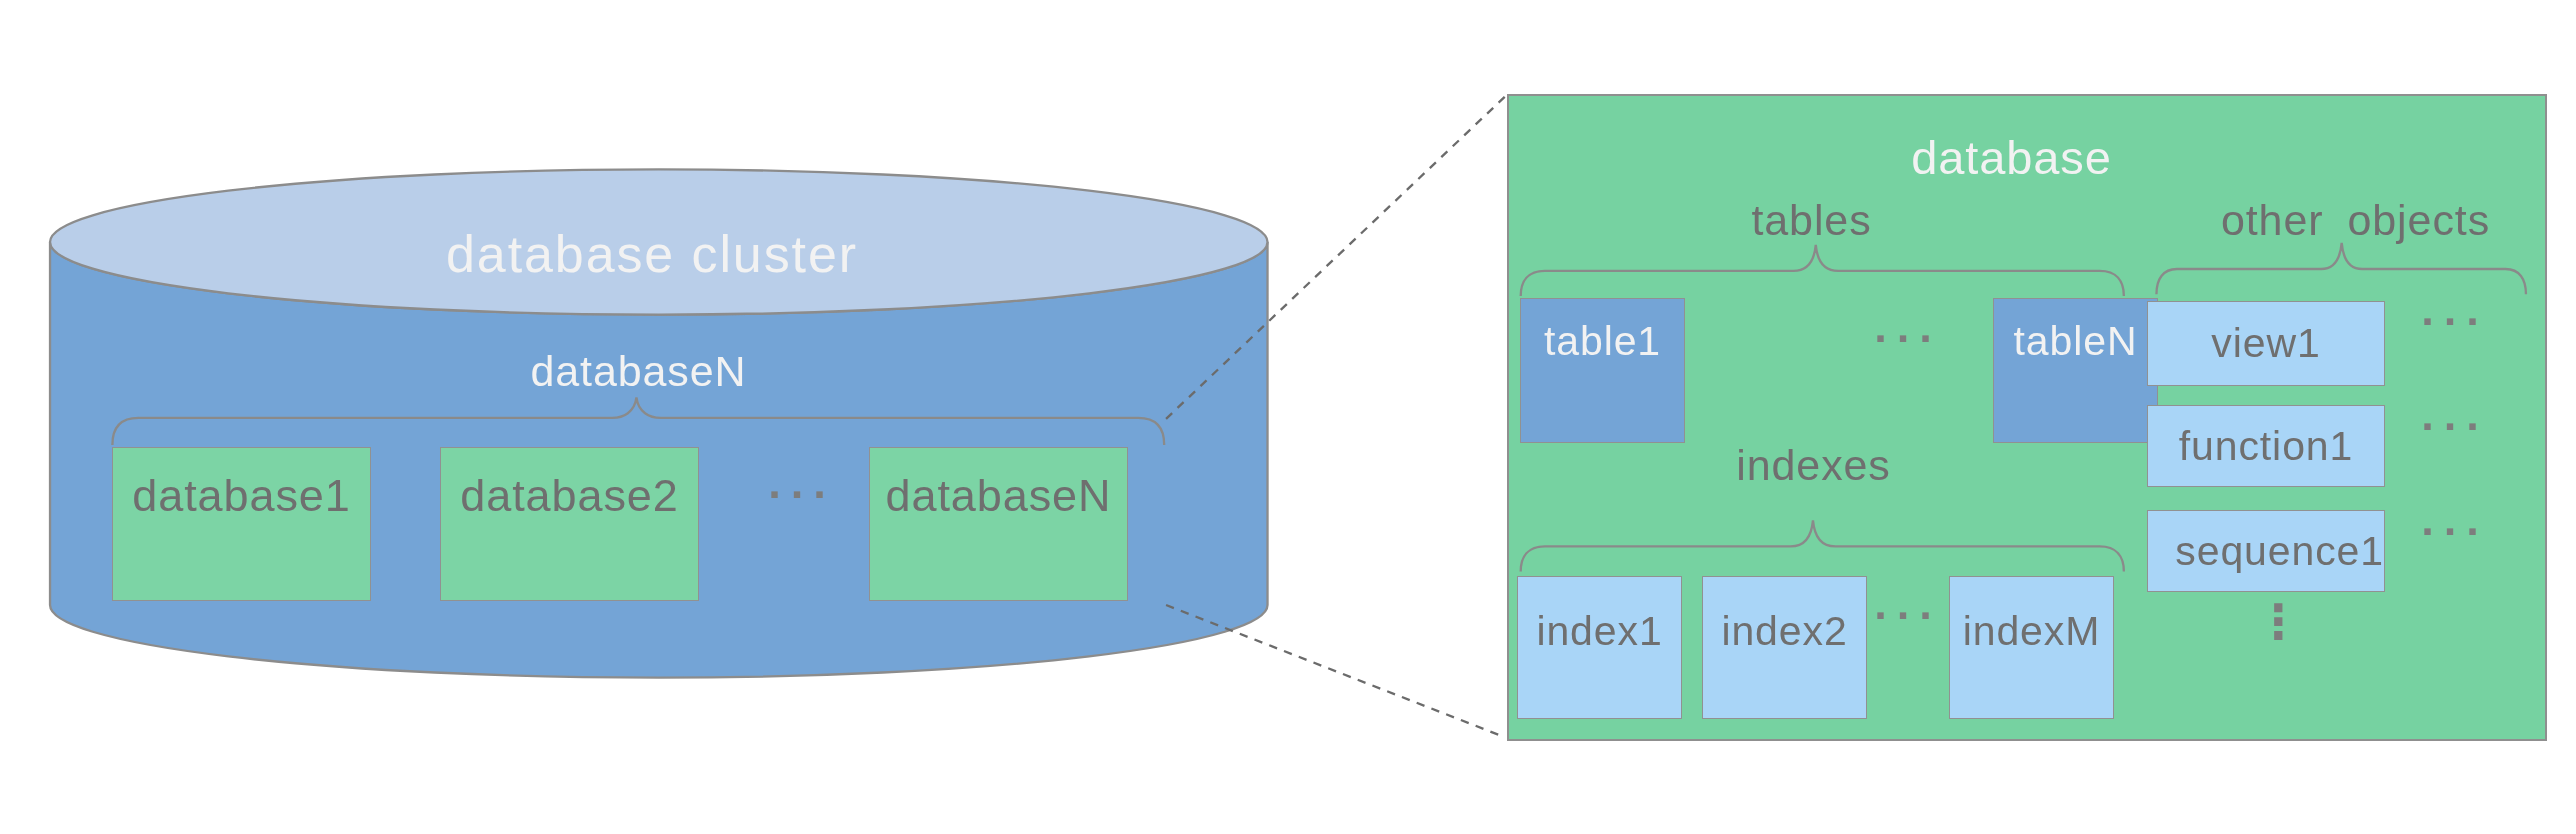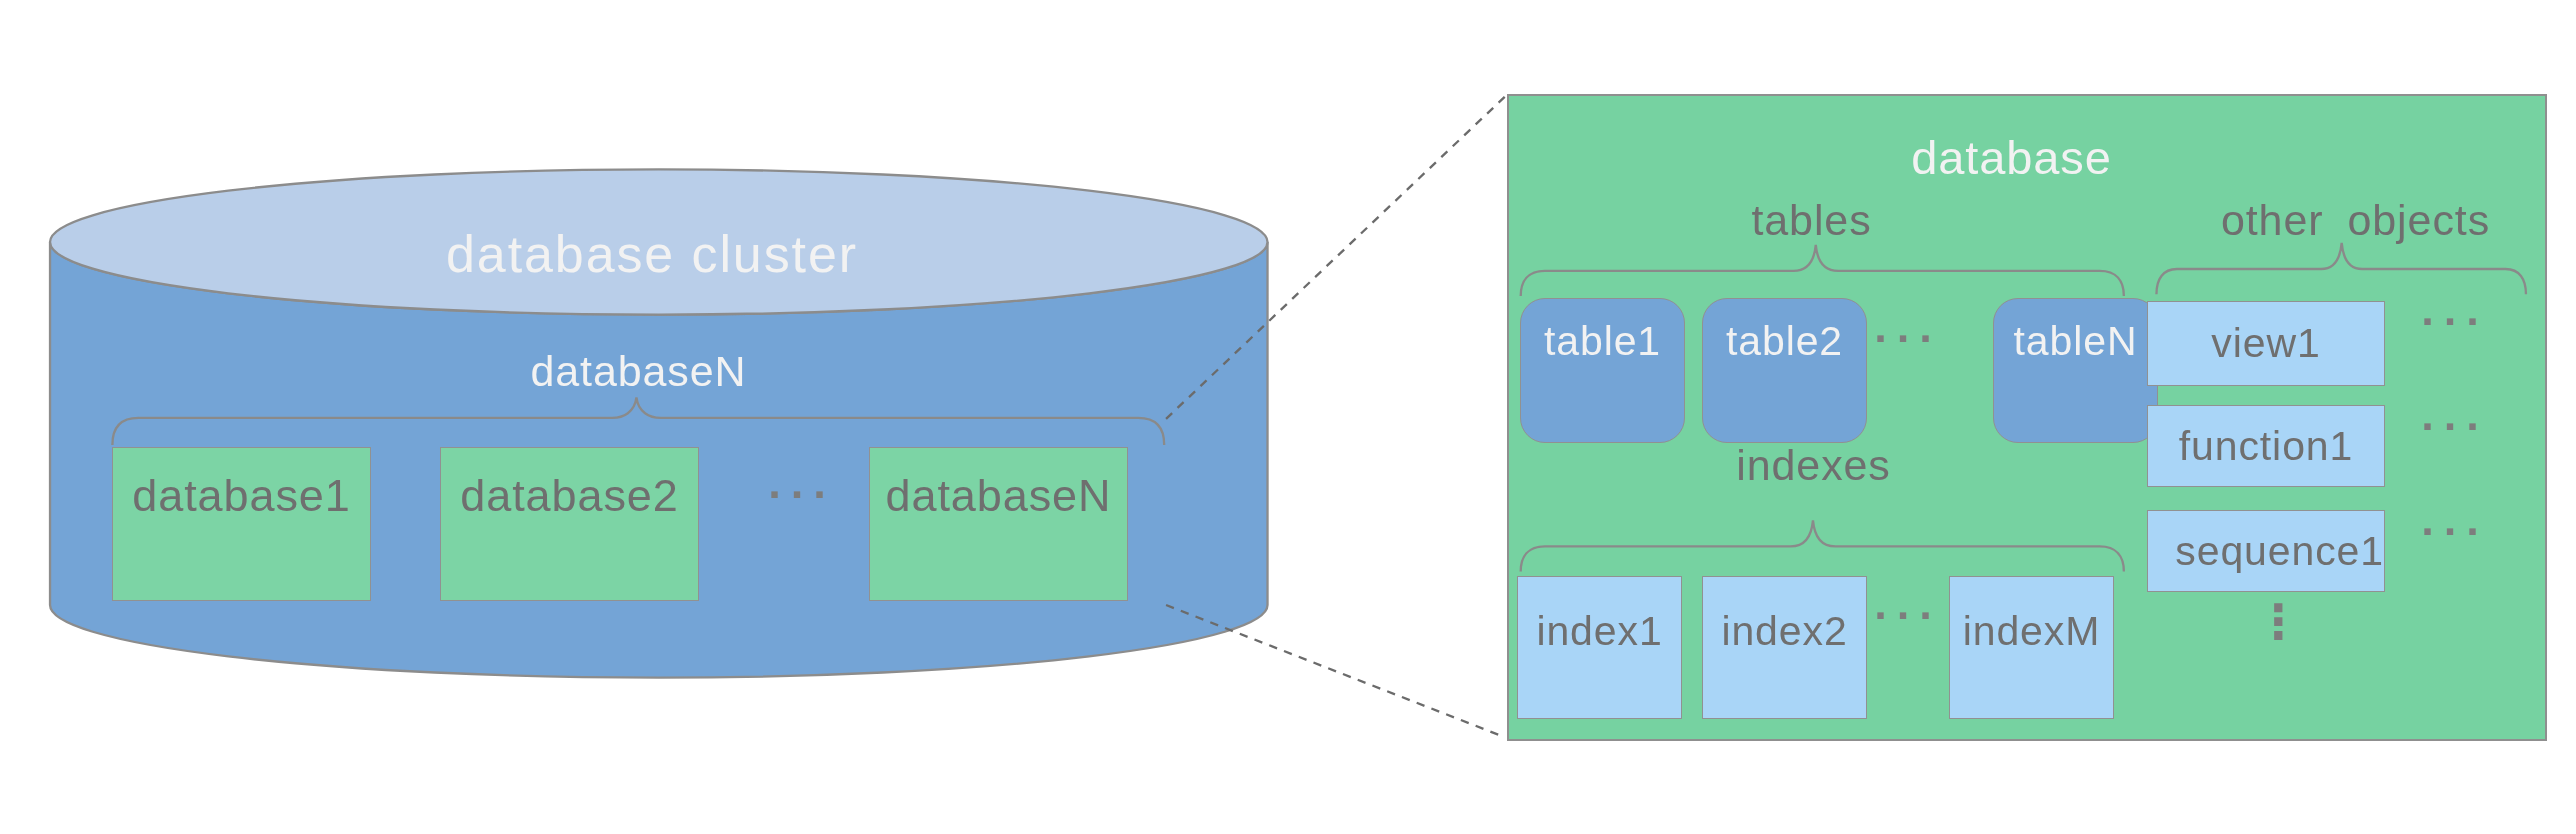--- a/index.html
+++ b/index.html
@@ -17,21 +17,21 @@
   .gray{color:#6f6f6f;}
   .cluster-title{left:326px;top:222px;width:652px;height:65px;line-height:65px;font-size:52px;letter-spacing:1.9px;font-weight:400;}
   .databases-label{left:452px;top:348px;width:373px;height:47px;line-height:47px;font-size:43px;letter-spacing:0.9px;}
   .panel-title{left:1825px;top:130px;width:373px;height:56px;line-height:56px;font-size:47px;letter-spacing:0.9px;}
   .section-label{height:47px;line-height:47px;font-size:43px;letter-spacing:0.9px;}
   .box{
     position:absolute;z-index:3;box-sizing:border-box;border:1.9px solid #919191;
     display:flex;justify-content:center;align-items:flex-start;text-align:center;
   }
   .box-green{background:#7cd4a5;color:#6f6f6f;font-size:45px;letter-spacing:0.9px;padding-top:22.4px;width:259px;height:154px;top:447px;}
-  .box-blue{background:#74a4d6;color:#f2f2f2;font-size:41px;letter-spacing:0.9px;padding-top:18.6px;width:165px;height:145px;top:298px;border-radius:25px;}
+  .box-blue{background:#74a4d6;color:#f2f2f2;font-size:41px;letter-spacing:0.9px;padding-top:18.6px;width:165px;height:145px;top:298px;}
   .box-lblue{background:#a9d5f7;color:#6f6f6f;font-size:41px;letter-spacing:0.9px;padding-top:31px;width:165px;height:143px;top:576px;}
   .box-wide{background:#a9d5f7;color:#6f6f6f;font-size:41px;letter-spacing:0.9px;align-items:center;left:2147px;width:238px;}
   .dots{position:absolute;z-index:3;color:#7d7d7d;font-size:45px;letter-spacing:7.5px;font-weight:700;text-align:center;width:112px;height:56px;line-height:56px;}
   .vdots{position:absolute;z-index:3;color:#7d7d7d;font-size:47px;line-height:34px;text-align:center;width:75px;height:75px;font-weight:700;}
   .word-gap{word-spacing:11.2px;}
 </style>
 </head>
 <body>
 
 <div class="stage">
@@ -75,23 +75,20 @@
     <span>databaseN</span>
   </div>
 
   <div class="txt white panel-title">database</div>
 
   <div class="txt gray section-label" style="left:1672px;top:197px;width:279px;">tables</div>
 
   <div class="box box-blue" style="left:1520px;">
     <span>table1</span>
   </div>
-  <div class="box box-blue" style="left:1702px;">
-    <span>table2</span>
-  </div>
   <div class="dots" style="left:1852px;top:311px;">···</div>
   <div class="box box-blue" style="left:1949px;margin-left:44px;">
     <span>tableN</span>
   </div>
 
   <div class="txt gray section-label" style="left:1674px;top:442px;width:279px;">indexes</div>
 
   <div class="box box-lblue" style="left:1517px;">
     <span>index1</span>
   </div>

